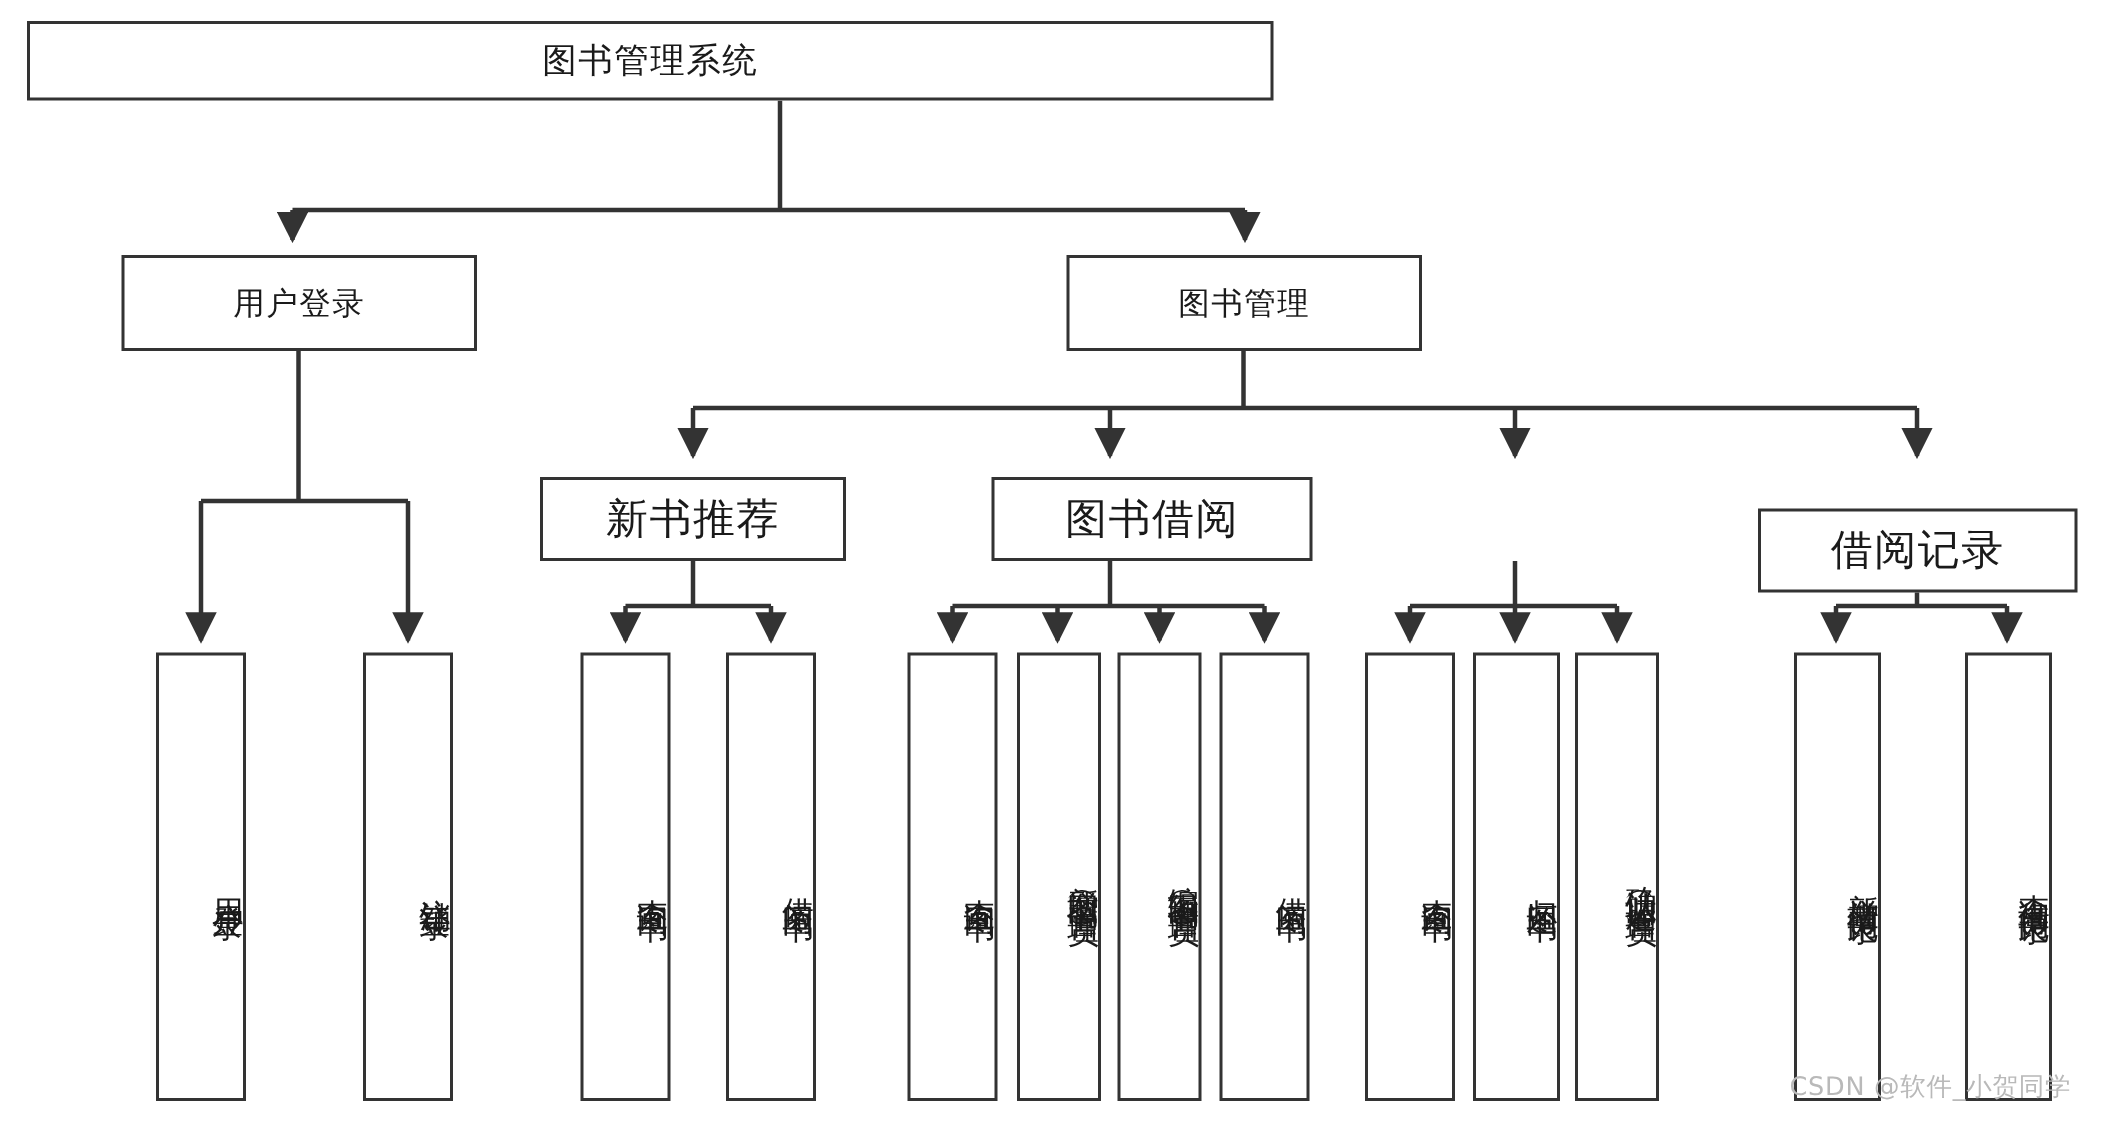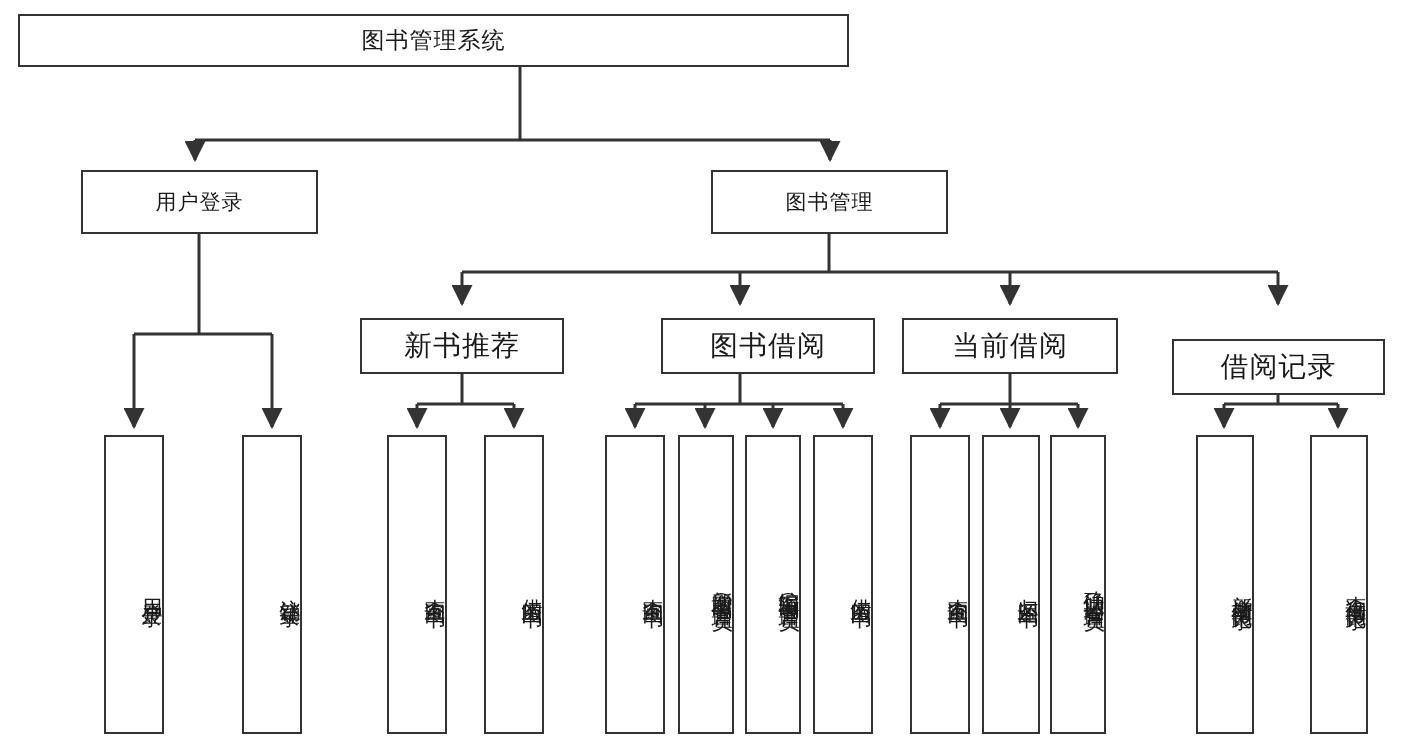--- a/index.html
+++ b/index.html
@@ -139,23 +139,20 @@
   <div class="node level2" style="left:711px; top:170px; width:237px; height:64px;">
     <span>图书管理</span>
   </div>
 
   <div class="node level3" style="left:360px; top:318px; width:204px; height:56px;">
     <span>新书推荐</span>
   </div>
   <div class="node level3" style="left:633px; top:318px; width:214px; height:56px;margin-left:28px;">
     <span>图书借阅</span>
   </div>
-  <div class="node level3" style="left:902px; top:318px; width:216px; height:56px;">
-    <span>当前借阅</span>
-  </div>
   <div class="node level3" style="left:1172px; top:318px; width:213px; height:56px;margin-top:21px;">
     <span>借阅记录</span>
   </div>
 
   <div class="node leaf" style="left:104px; top:435px; width:60px; height:299px;">
     <span class="vtext">用户登录</span>
   </div>
   <div class="node leaf" style="left:242px; top:435px; width:60px; height:299px;">
     <span class="vtext">注销登录</span>
   </div>
@@ -190,14 +187,15 @@
     <span class="vtext">确认归还（管理员）</span>
   </div>
 
   <div class="node leaf" style="left:1196px; top:435px; width:58px; height:299px;">
     <span class="vtext">新增借阅记录</span>
   </div>
   <div class="node leaf" style="left:1310px; top:435px; width:58px; height:299px;">
     <span class="vtext">查询借阅记录</span>
   </div>
 
+  <div class="watermark" style="left:1193px; top:713px;">CSDN @软件_小贺同学</div>
 
 </div>
 
 </body></html>

